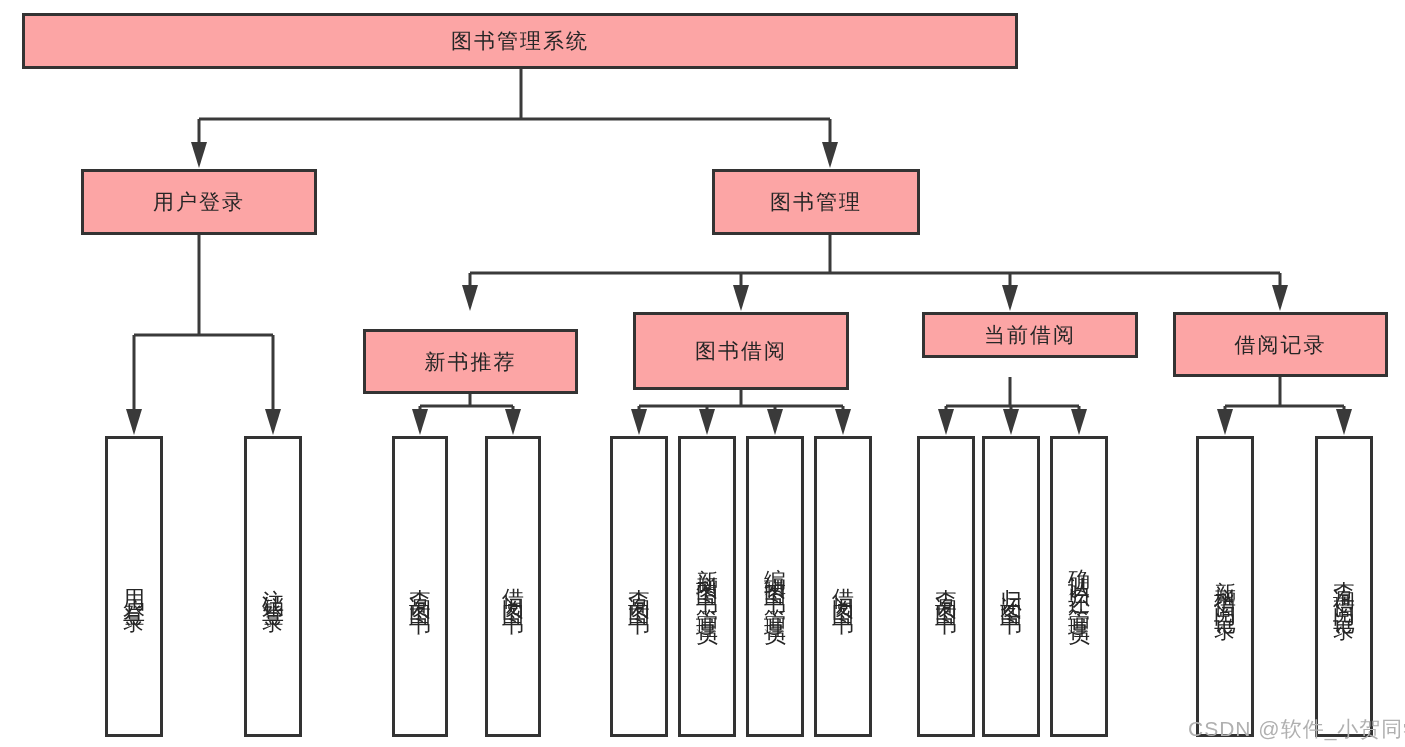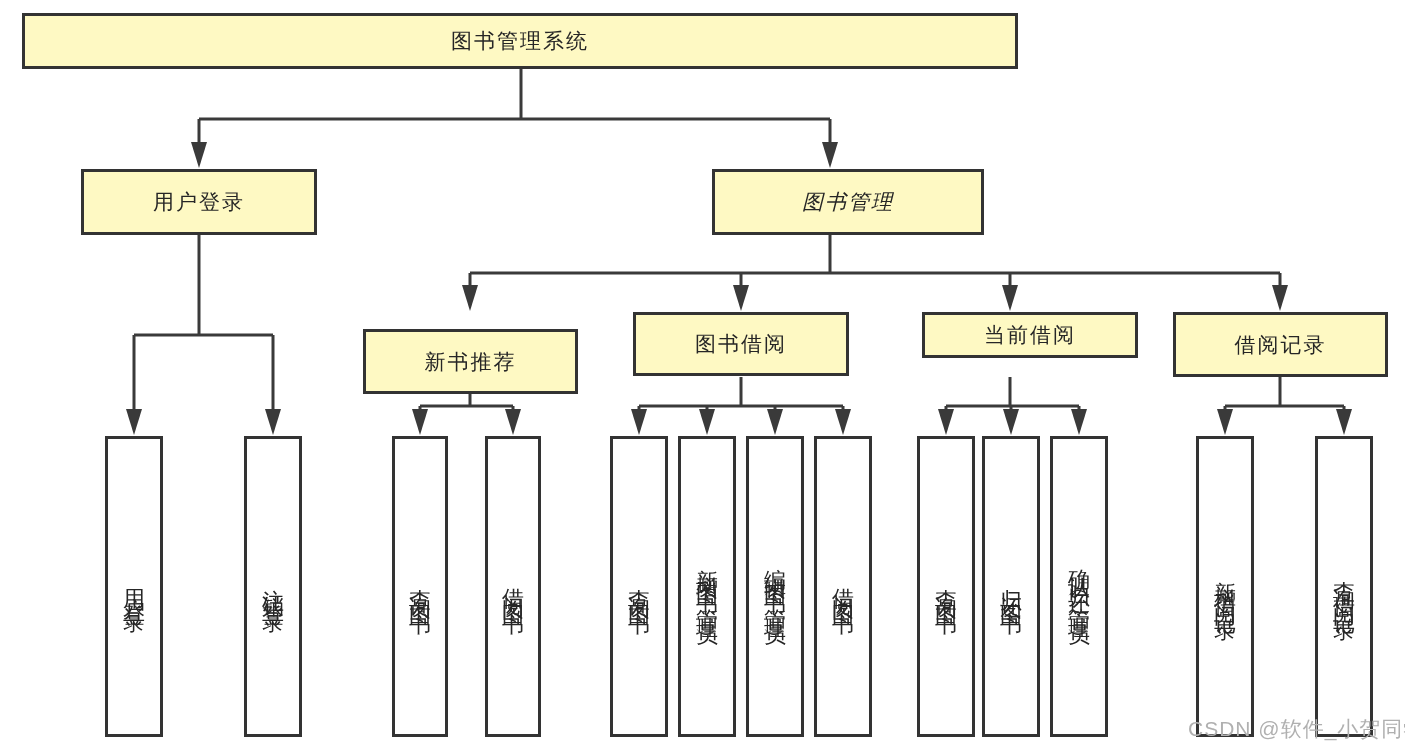--- a/index.html
+++ b/index.html
@@ -18,21 +18,21 @@
   }
   .wires {
     position: absolute;
     left: 0;
     top: 0;
   }
   .box {
     position: absolute;
     box-sizing: border-box;
     border: 3px solid #333333;
-    background: #fef9c3;
+    background: #fca5a5;
     display: flex;
     align-items: center;
     justify-content: center;
     font-size: 21px;
     letter-spacing: 2px;
     white-space: nowrap;
   }
   .vbox {
     position: absolute;
     box-sizing: border-box;
@@ -100,24 +100,24 @@
       <polygon points="1003,409 1019,409 1011,435"></polygon>
       <polygon points="1071,409 1087,409 1079,435"></polygon>
       <polygon points="1217,409 1233,409 1225,435"></polygon>
       <polygon points="1336,409 1352,409 1344,435"></polygon>
     </g>
   </svg>
 
   <div class="box" style="left:22px; top:13px; width:996px; height:56px;">图书管理系统</div>
 
   <div class="box" style="left:81px; top:169px; width:236px; height:66px;">用户登录</div>
-  <div class="box" style="left:712px; top:169px; width:272px; height:66px;font-style:italic;">图书管理</div>
+  <div class="box" style="left:712px; top:169px; width:208px; height:66px;">图书管理</div>
 
   <div class="box" style="left:363px; top:312px; width:215px; height:65px;margin-top:17px;">新书推荐</div>
-  <div class="box" style="left:633px; top:312px; width:216px; height:64px;">图书借阅</div>
+  <div class="box" style="left:633px; top:312px; width:216px; height:78px;">图书借阅</div>
   <div class="box" style="left:902px; top:312px; width:216px; height:46px;margin-left:20px;">当前借阅</div>
   <div class="box" style="left:1173px; top:312px; width:215px; height:65px;">借阅记录</div>
 
   <div class="vbox" style="left:105px; width:58px;">用户登录</div>
   <div class="vbox" style="left:244px; width:58px;">注销登录</div>
 
   <div class="vbox" style="left:392px; width:56px;">查询图书</div>
   <div class="vbox" style="left:485px; width:56px;">借阅图书</div>
 
   <div class="vbox" style="left:610px; width:58px;">查询图书</div>

